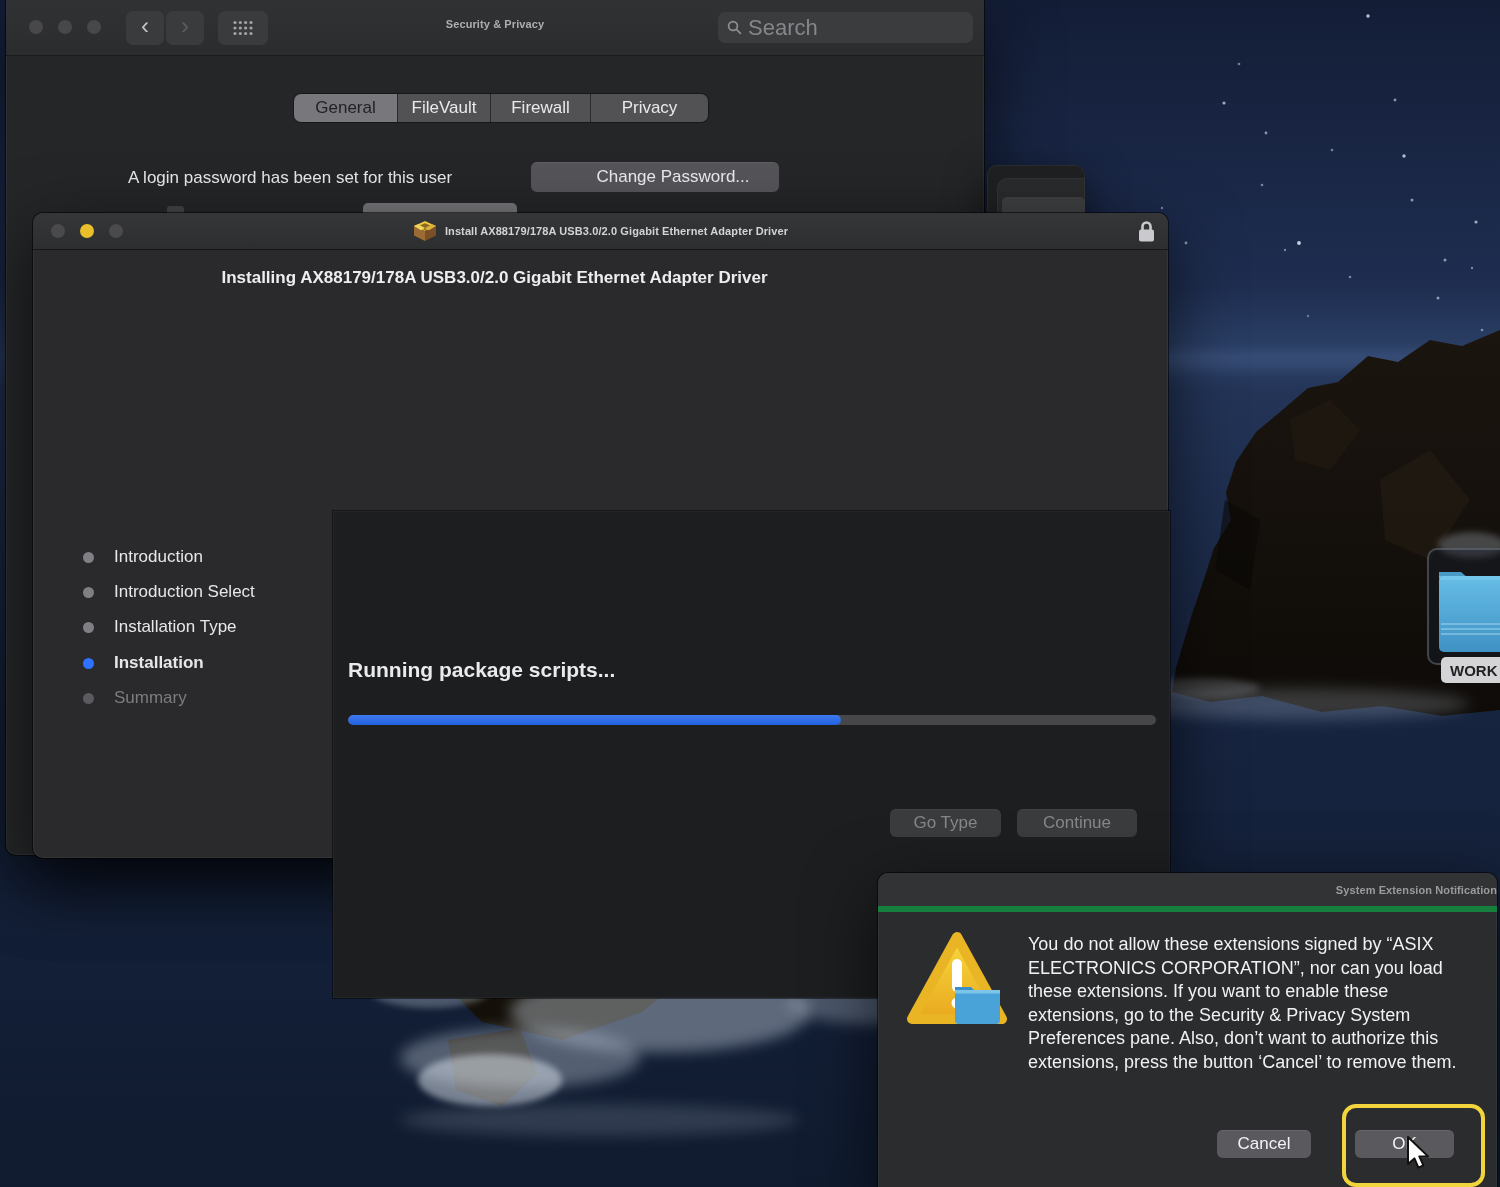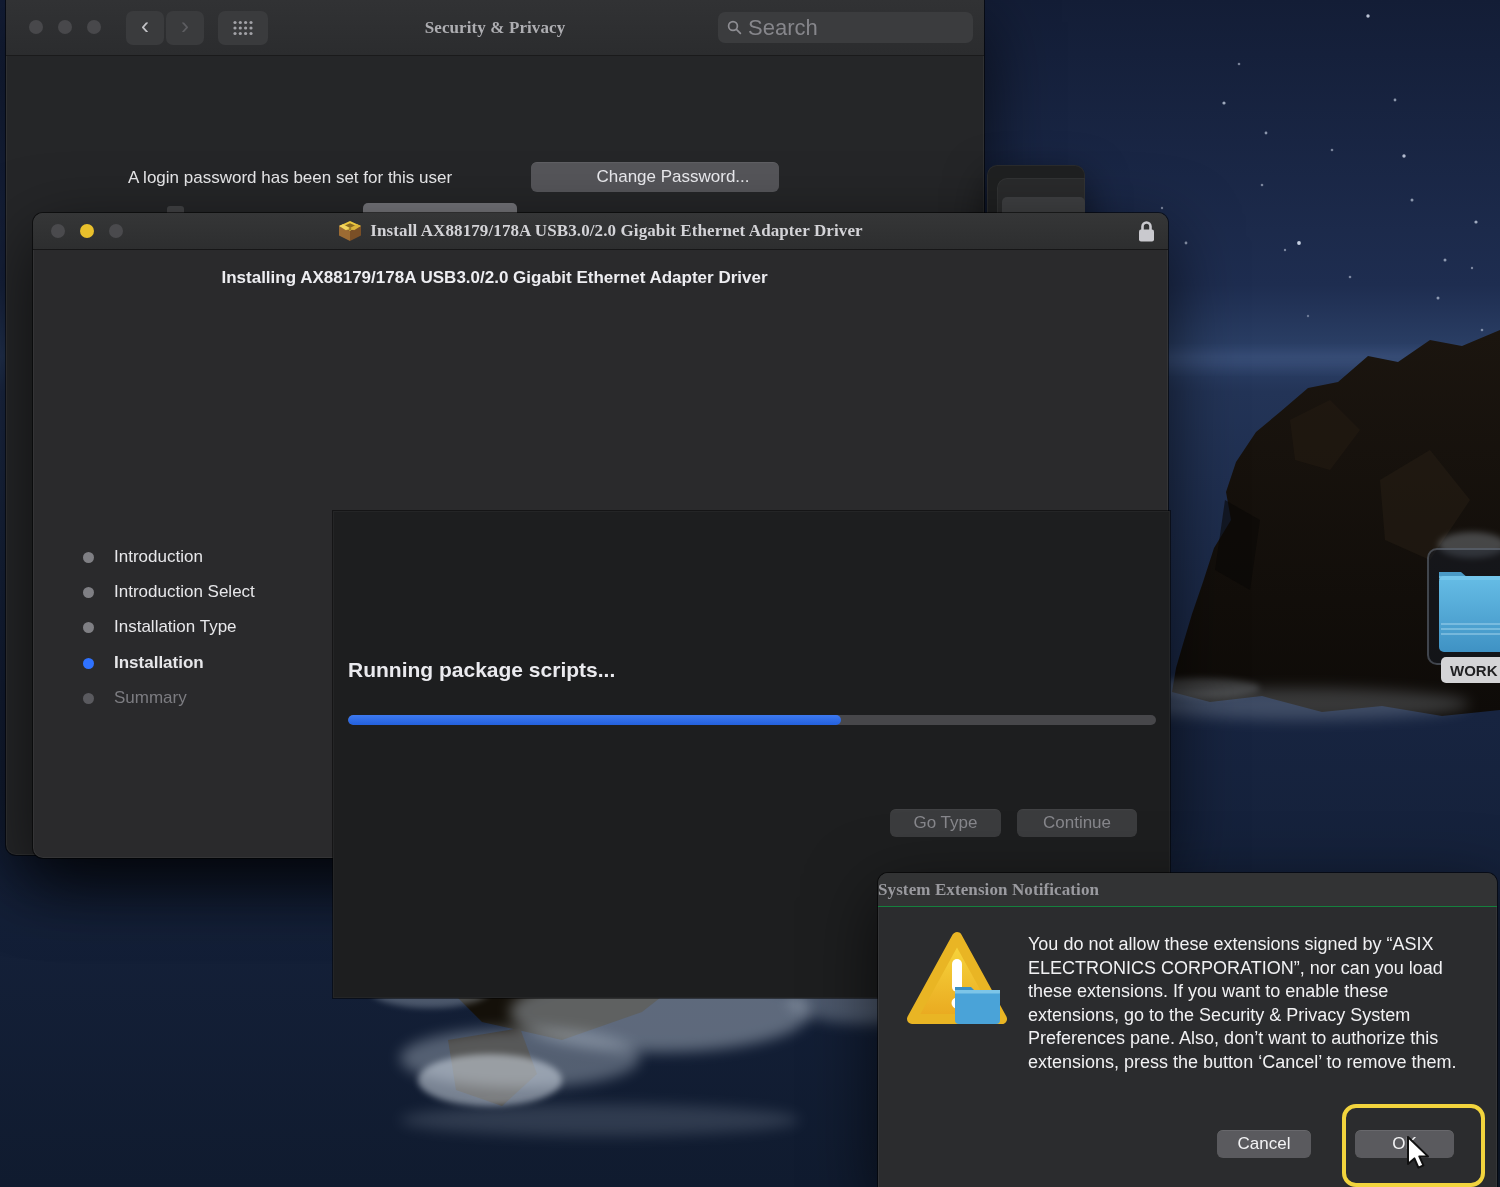--- a/index.html
+++ b/index.html
@@ -7,21 +7,21 @@
          font-family:"Liberation Sans",sans-serif;-webkit-font-smoothing:antialiased;}
   .abs{position:absolute;}
   svg{display:block;}
 
   
   .win{position:absolute;border-radius:10px;
        box-shadow:0 22px 70px rgba(0,0,0,.65),0 0 0 1px rgba(0,0,0,.55),inset 0 0 0 1px rgba(255,255,255,.05);}
   .titlebar{position:absolute;left:0;right:0;top:0;display:flex;align-items:center;
             border-radius:10px 10px 0 0;}
   .tl{width:14px;height:14px;border-radius:50%;display:inline-block;}
-  .title-text{font-size:17px;font-weight:700;letter-spacing:.1px;font-family:Liberation Serif, serif;}
+  .title-text{font-size:11px;font-weight:700;letter-spacing:.1px;}
 
   
   #sec-win{left:6px;top:0;width:978px;height:855px;background:#252628;border-radius:0 0 10px 10px;}
   #sec-titlebar{height:55px;background:linear-gradient(#313234,#2b2c2e);border-bottom:1px solid #1a1a1b;border-radius:0;}
   .toolbtn{height:34px;border-radius:7px;background:#3a3b3d;display:flex;align-items:center;justify-content:center;
            color:#c3c3c7;}
   .searchbox{position:absolute;right:11px;top:12px;width:237px;height:31px;background:#3b3c3e;
              border-radius:7px;display:flex;align-items:center;padding:0 9px;gap:6px;}
   .searchbox span{color:#86868b;font-size:22px;}
   .segbar{position:absolute;top:94px;left:288px;display:flex;height:28px;border-radius:7px;overflow:hidden;
@@ -47,21 +47,21 @@
   #inst-box{position:absolute;left:300px;top:298px;width:837px;height:487px;background:#1d1e1f;
             box-shadow:0 0 0 1px rgba(0,0,0,.5),inset 0 0 0 1px rgba(255,255,255,.03);}
   #status-text{position:absolute;left:315px;top:445px;font-size:21px;font-weight:700;color:#eaeaee;}
   .progress{position:absolute;left:315px;top:502px;width:808px;height:10px;border-radius:5px;background:#47474a;overflow:hidden;}
   .progress .fill{height:100%;border-radius:5px;background:linear-gradient(#3d79f0,#2360dd);}
   .dimbtn{position:absolute;height:28px;background:#3b3c3e;border-radius:6px;color:#87878c;font-size:17px;
           display:flex;align-items:center;justify-content:center;box-shadow:inset 0 .5px 0 rgba(255,255,255,.07);}
 
   
   #ext-dialog{left:878px;top:873px;width:619px;height:320px;background:#2b2c2e;border-radius:10px 10px 0 0;}
-  #ext-titlebar{height:33px;background:#323334;border-bottom:1px solid #15803d;justify-content:flex-start;}
+  #ext-titlebar{height:33px;background:#323334;border-bottom:6px solid #15803d;justify-content:flex-end;}
   #ext-msg{position:absolute;left:150px;top:60px;width:440px;font-size:18px;line-height:23.6px;color:#f1f1f3;}
   .dlgbtn{position:absolute;top:257px;height:28px;background:#5a5a5e;border-radius:6px;color:#f3f3f5;
           font-size:17px;display:flex;align-items:center;justify-content:center;
           box-shadow:inset 0 .5px 0 rgba(255,255,255,.18);}
   #ok-highlight{position:absolute;left:464px;top:231px;width:135px;height:75px;border:4px solid #f2d43d;
                 border-radius:14px;}
 
   
   #folder-sel{left:1427px;top:548px;width:86px;height:113px;border-radius:10px;
               background:rgba(25,32,44,.45);border:2px solid rgba(150,160,175,.35);}
@@ -179,20 +179,26 @@
       <div class="abs title-text" style="left:0;right:0;top:18px;text-align:center;color:#aeaeb2">Security &amp; Privacy</div>
       <div class="searchbox">
         <svg width="15" height="15" viewBox="0 0 15 15">
           <circle cx="6" cy="6" r="4.4" fill="none" stroke="#8e8e93" stroke-width="1.7"></circle>
           <line x1="9.4" y1="9.4" x2="13.4" y2="13.4" stroke="#8e8e93" stroke-width="1.7" stroke-linecap="round"></line>
         </svg>
         <span>Search</span>
       </div>
     </div>
 
+    <div class="segbar">
+      <div class="seg sel" style="width:103px">General</div>
+      <div class="seg" style="width:92px">FileVault</div>
+      <div class="seg" style="width:99px">Firewall</div>
+      <div class="seg" style="width:117px">Privacy</div>
+    </div>
 
     <div class="abs" style="left:122px;top:168px;font-size:17px;color:#e9e9eb">A login password has been set for this user</div>
     <div class="macbtn abs" style="left:525px;top:162px;width:212px;height:30px">Change Password...</div>
 
     <div class="abs" style="left:161px;top:206px;width:17px;height:8px;background:#434446;border-radius:3px 3px 0 0"></div>
     <div class="abs" style="left:357px;top:203px;width:154px;height:11px;background:#76767b;border-radius:5px 5px 0 0"></div>
   </div>
 
   <div class="abs" style="left:987px;top:165px;width:98px;height:695px;background:#1f2021;border-radius:10px 10px 0 0;
        box-shadow:0 14px 40px rgba(0,0,0,.6),inset 0 0 0 1px rgba(255,255,255,.05)"></div>

